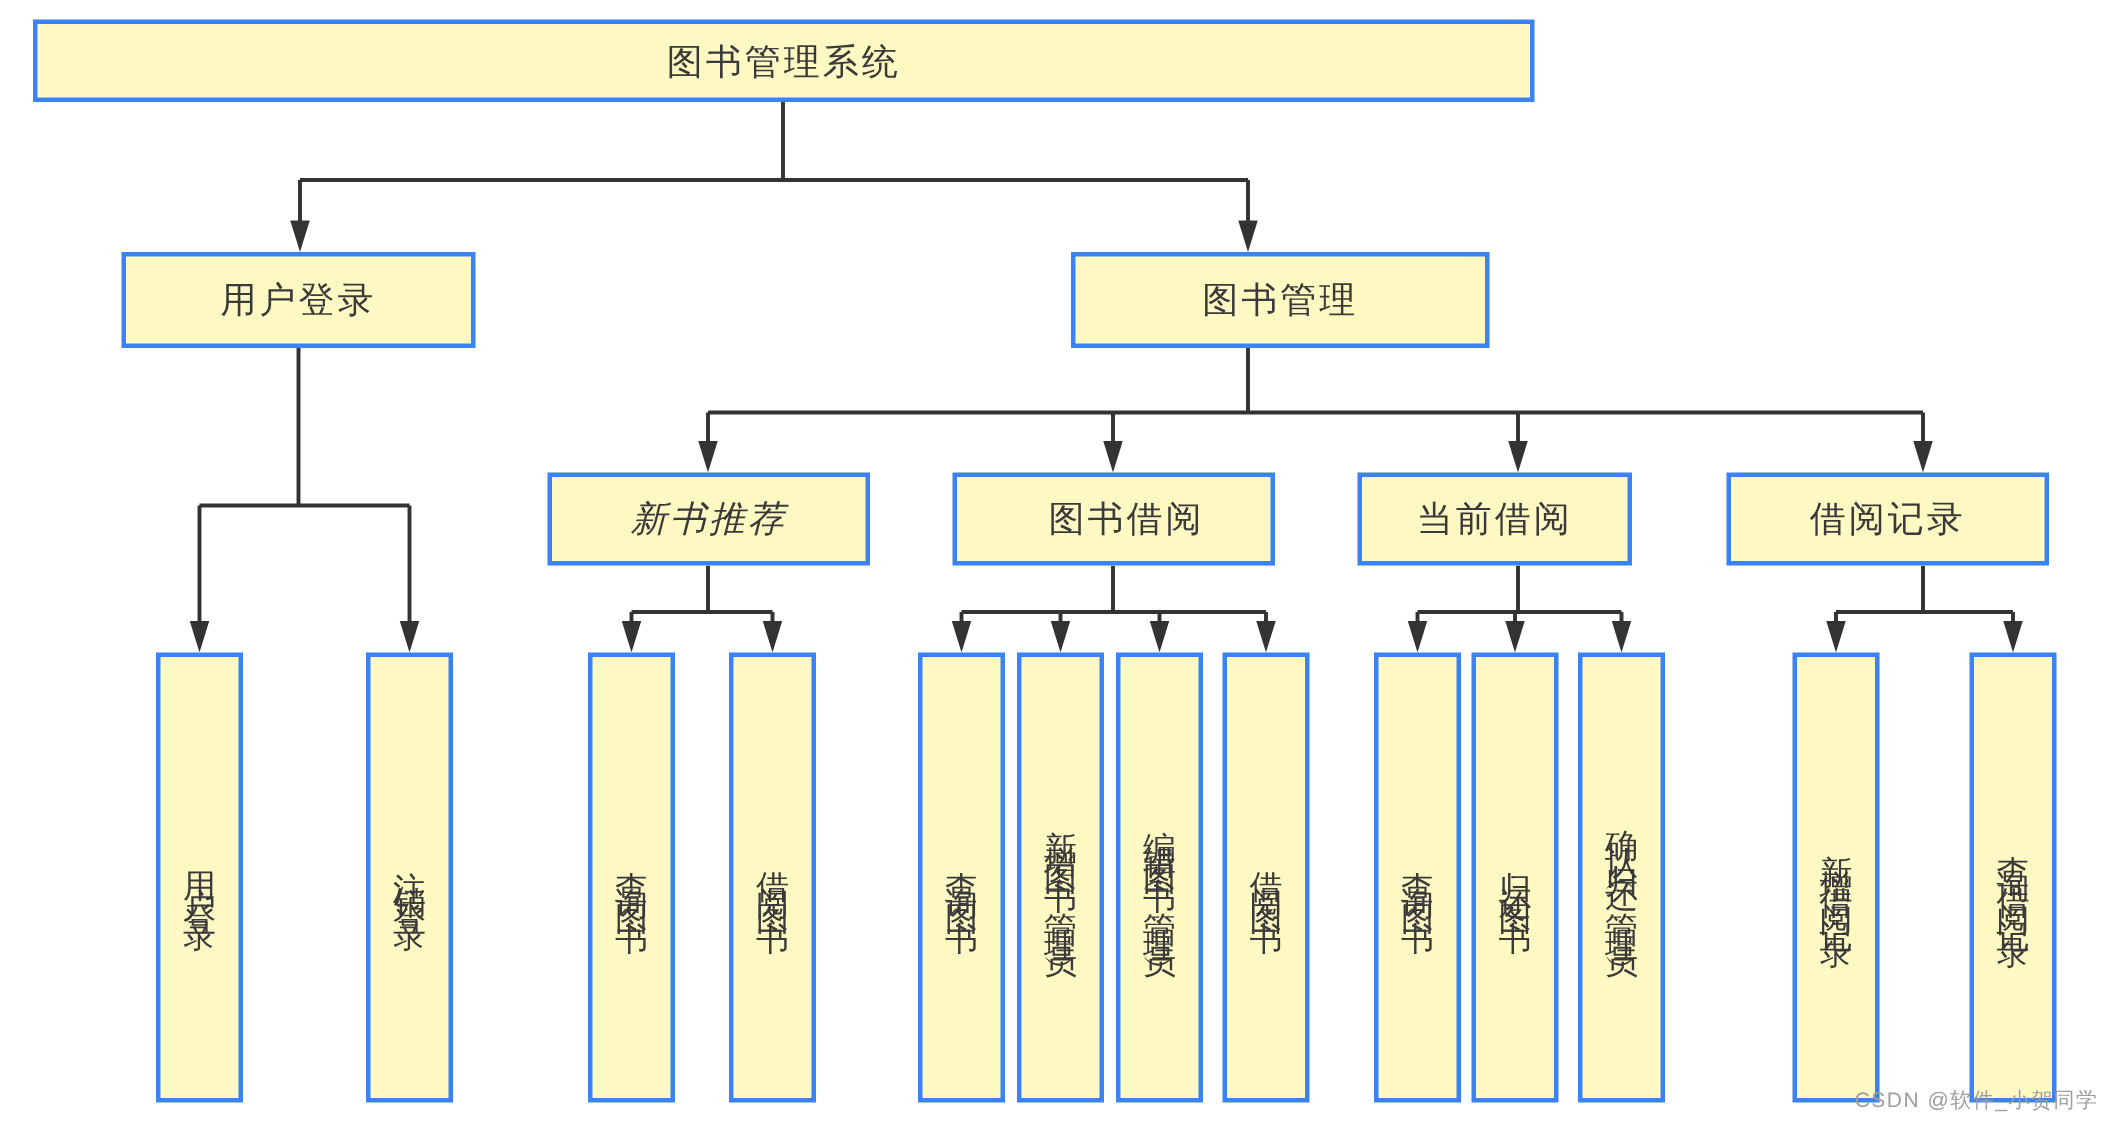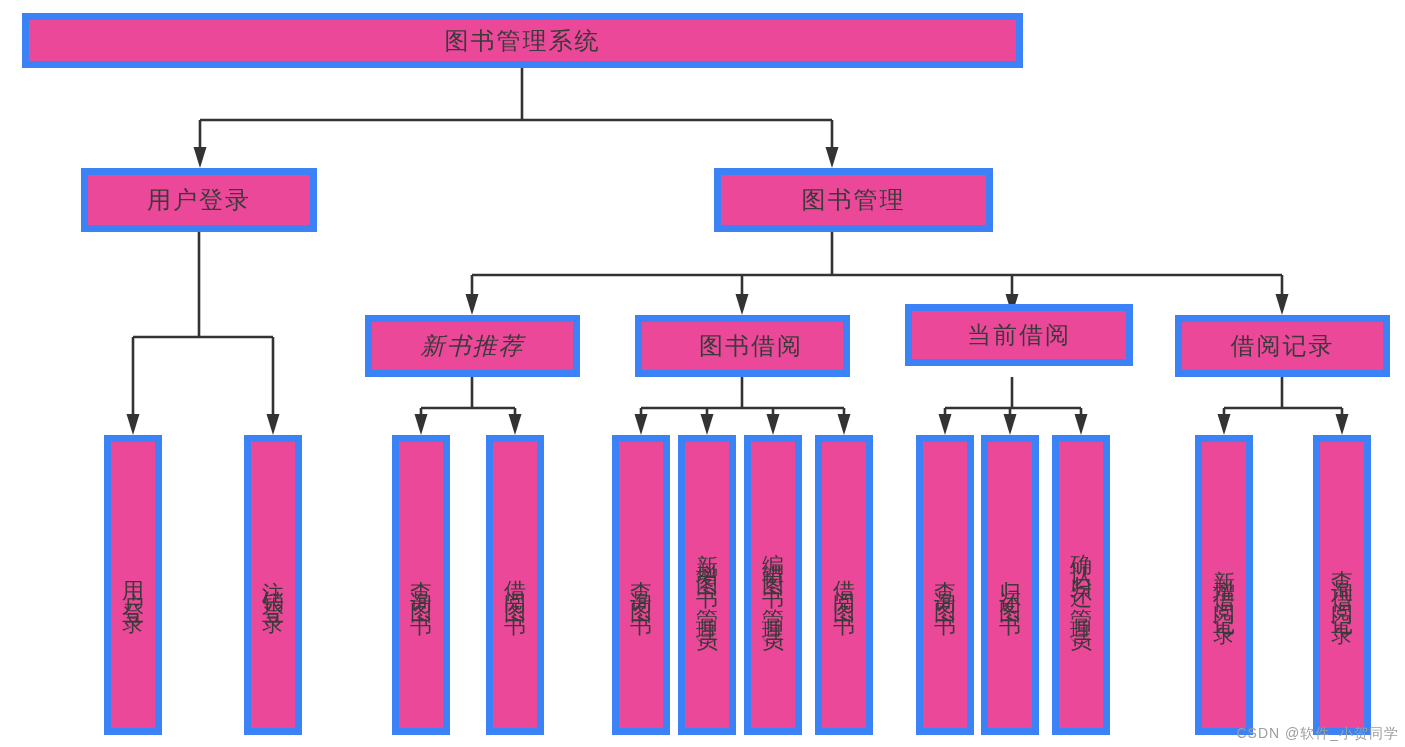--- a/index.html
+++ b/index.html
@@ -13,22 +13,22 @@
   }
   .wires {
     position: absolute;
     left: 0; top: 0;
     width: 1405px; height: 747px;
     pointer-events: none;
   }
   .node {
     position: absolute;
     box-sizing: border-box;
-    border: 7px solid #3b82f6;
-    background: #ec4899;
+    border: 3px solid #3b82f6;
+    background: #fef9c3;
     display: flex;
     align-items: center;
     justify-content: center;
     color: #3a3a3a;
     font-size: 24px;
     letter-spacing: 2px;
     text-align: center;
   }
   .node.leaf {
     font-size: 22px;
@@ -94,22 +94,22 @@
     </g>
   </svg>
 
   <div class="node" style="left:22px; top:13px; width:1001px; height:55px;">图书管理系统</div>
 
   <div class="node" style="left:81px; top:168px; width:236px; height:64px;">用户登录</div>
   <div class="node" style="left:714px; top:168px; width:279px; height:64px;">图书管理</div>
 
   <div class="node" style="left:365px; top:315px; width:215px; height:62px;font-style:italic;">新书推荐</div>
   <div class="node" style="left:635px; top:315px; width:215px; height:62px;padding-left:17px;">图书借阅</div>
-  <div class="node" style="left:905px; top:304px; width:228px; height:62px;">当前借阅</div>
-  <div class="node" style="left:1175px; top:315px; width:215px; height:62px;">借阅记录</div>
+  <div class="node" style="left:905px; top:315px; width:183px; height:62px;">当前借阅</div>
+  <div class="node" style="left:1151px; top:315px; width:215px; height:62px;">借阅记录</div>
 
   <div class="node leaf" style="left:104px; top:435px; width:58px; height:300px;">
     <span class="vtext">用户登录</span>
   </div>
   <div class="node leaf" style="left:244px; top:435px; width:58px; height:300px;">
     <span class="vtext">注销登录</span>
   </div>
 
   <div class="node leaf" style="left:392px; top:435px; width:58px; height:300px;">
     <span class="vtext">查询图书</span>

